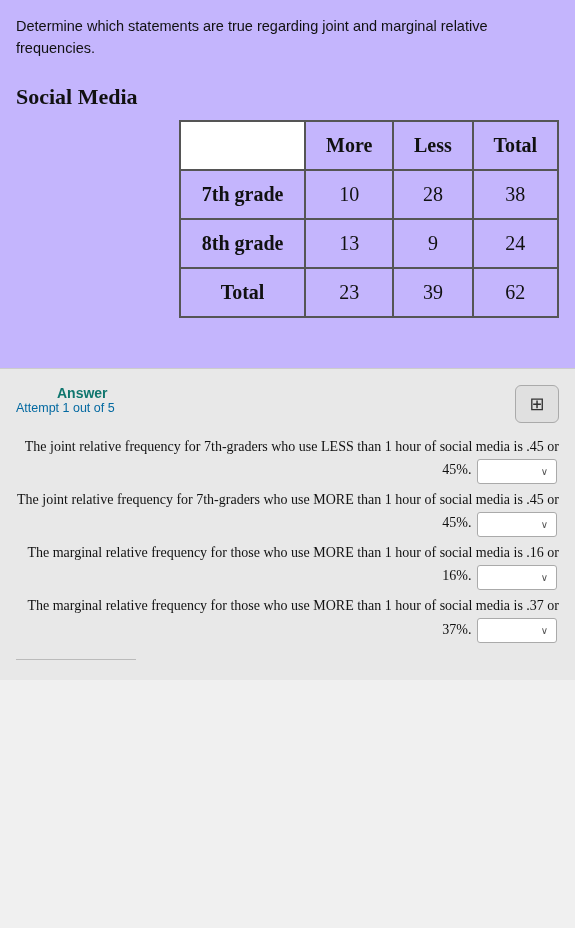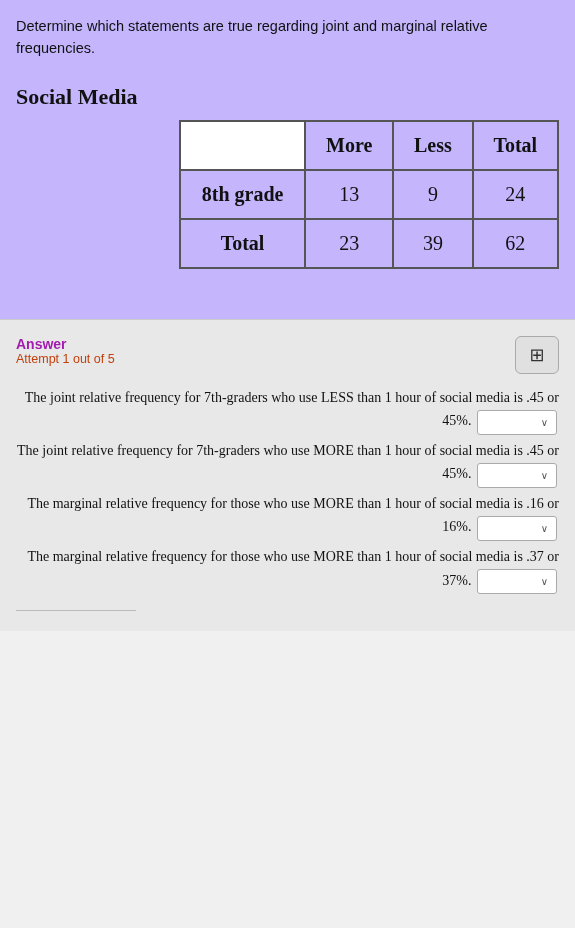--- a/index.html
+++ b/index.html
@@ -90,26 +90,27 @@
       display: flex;
       justify-content: space-between;
       align-items: flex-start;
       margin-bottom: 4px;
     }
 
     .answer-label {
       font-size: 14px;
       font-weight: bold;
       font-family: Arial, sans-serif;
-      color: #a21caf;
+      color: #0f766e;
+      margin-left: 41px;
     }
 
     .attempt-text {
       font-size: 12.5px;
-      color: #c2410c;
+      color: #0369a1;
       font-family: Arial, sans-serif;
       margin-bottom: 16px;
     }
 
     .calculator-btn {
       background: #e0e0e0;
       border: 1px solid #aaa;
       border-radius: 6px;
       width: 44px;
       height: 38px;
@@ -174,20 +175,26 @@
       <thead>
         <tr>
           <th></th>
           <th>More</th>
           <th>Less</th>
           <th>Total</th>
         </tr>
       </thead>
       <tbody>
         <tr>
+          <td class="row-header">7th grade</td>
+          <td>10</td>
+          <td>28</td>
+          <td>38</td>
+        </tr>
+        <tr>
           <td class="row-header">8th grade</td>
           <td>13</td>
           <td>9</td>
           <td>24</td>
         </tr>
         <tr>
           <td class="row-header">Total</td>
           <td>23</td>
           <td>39</td>
           <td>62</td>

